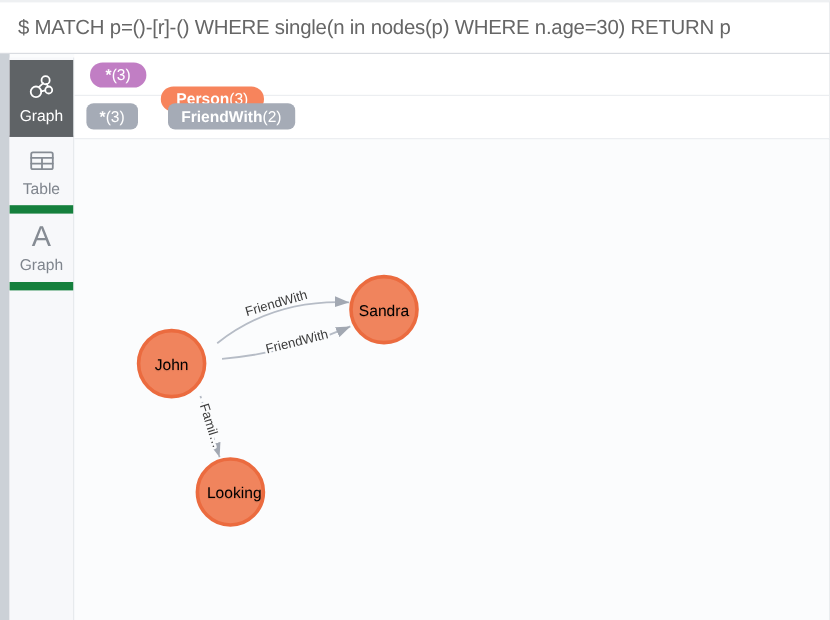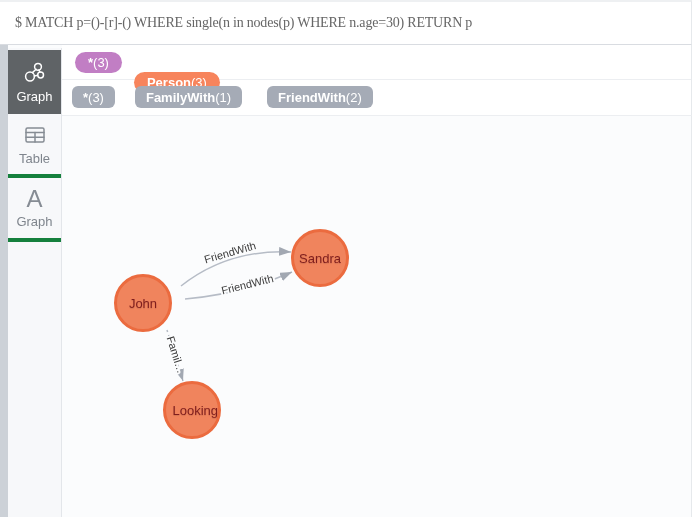--- a/index.html
+++ b/index.html
@@ -11,29 +11,29 @@
     --panel-bg:#fbfcfd; --sidebar-bg:#f7f8fa; --strip-bg:#ccd1d7;
   }
   *{margin:0;padding:0;box-sizing:border-box;}
   html,body{width:692px;height:517px;overflow:hidden;}
   body{position:relative;font-family:"Liberation Sans",sans-serif;background:var(--panel-bg);}
 
   
   .query-bar{position:absolute;left:0;top:0;width:692px;height:45px;background:#fff;
     border-top:2px solid #eef0f2;border-bottom:1px solid #d9dce1;border-right:1px solid #e6e9ec;
     display:flex;align-items:center;padding-left:15px;}
-  .query-text{font-family:Liberation Serif, serif;font-size:14px;
+  .query-text{font-family:Liberation Sans, sans-serif;font-size:17px;
     color:var(--query-fg);white-space:pre;letter-spacing:-0.2px;}
 
   
   .left-strip{position:absolute;left:0;top:45px;width:8px;height:472px;background:var(--strip-bg);}
   .sidebar{position:absolute;left:8px;top:48px;width:54px;height:472px;background:var(--sidebar-bg);
     border-right:1px solid #e3e6ea;padding-top:2px;text-align:center;}
   .tab{width:100%;height:64px;display:flex;flex-direction:column;align-items:center;justify-content:center;
-    gap:5px;border-bottom:4px solid #15803d;color:var(--tab-fg);cursor:pointer;}
+    gap:5px;border-bottom:7px solid #15803d;color:var(--tab-fg);cursor:pointer;}
   .tab .tab-label{font-size:13px;line-height:13px;}
   .tab svg{display:block;}
   .tab .stroke-ic{stroke:var(--icon-fg);fill:none;stroke-width:1.5;stroke-linecap:round;stroke-linejoin:round;}
   .tab.active{background:var(--active-tab-bg);color:#fff;border-bottom:1px solid var(--active-tab-bg);}
   .tab.active .stroke-ic{stroke:#fff;}
   .letter-icon{font-size:24px;font-weight:300;line-height:22px;color:var(--icon-fg);}
 
   
   .badges-area{position:absolute;left:62px;top:45px;width:630px;height:70px;background:#fff;
     border-right:1px solid #e6e9ec;}
@@ -54,21 +54,21 @@
   .graph-panel{position:absolute;left:62px;top:115px;width:630px;height:402px;background:var(--panel-bg);
     border-top:1px solid #eceef1;border-right:1px solid #e6e9ec;overflow:hidden;}
   .edges-svg{position:absolute;left:0;top:0;}
   .edge-path{stroke:var(--edge);stroke-width:1.5;fill:none;}
   .edge-path.dashed{stroke-dasharray:2 3.2;}
   .edge-label{font-family:"Liberation Sans",sans-serif;font-size:11px;fill:var(--edge-label-fg);
     paint-order:stroke;stroke:var(--panel-bg);stroke-width:4px;stroke-linejoin:round;text-anchor:middle;}
   .gnode{position:absolute;width:58px;height:58px;border-radius:50%;
     background:var(--node-fill);border:3px solid var(--node-border);
     display:flex;align-items:center;justify-content:center;cursor:pointer;}
-  .gnode span{color:#7f1d1d;font-size:13px;text-shadow:0 1px 1px rgba(0,0,0,0.12);}
+  .gnode span{color:#000000;font-size:13px;text-shadow:0 1px 1px rgba(0,0,0,0.12);}
 </style>
 </head>
 <body>
 
 <div class="query-bar">
   <span class="query-text">$ MATCH p=()-[r]-() WHERE single(n in nodes(p) WHERE n.age=30) RETURN p</span>
 </div>
 
 <div class="left-strip"></div>
 
@@ -116,24 +116,20 @@
     <span class="pill orange">
       <span class="b-name">Person</span>
         <span class="b-count">(3)</span>
     </span>
   </div>
   <div class="badge-row2">
     <span class="rel-badge">
       <span class="b-name">*</span>
         <span class="b-count">(3)</span>
     </span>
-    <span class="rel-badge">
-      <span class="b-name">FamilyWith</span>
-        <span class="b-count">(1)</span>
-    </span>
     <span class="rel-badge third">
       <span class="b-name">FriendWith</span>
         <span class="b-count">(2)</span>
     </span>
   </div>
 </div>
 
 <div class="graph-panel">
   <svg class="edges-svg" width="630" height="402" viewBox="0 0 630 402">
     <defs>

